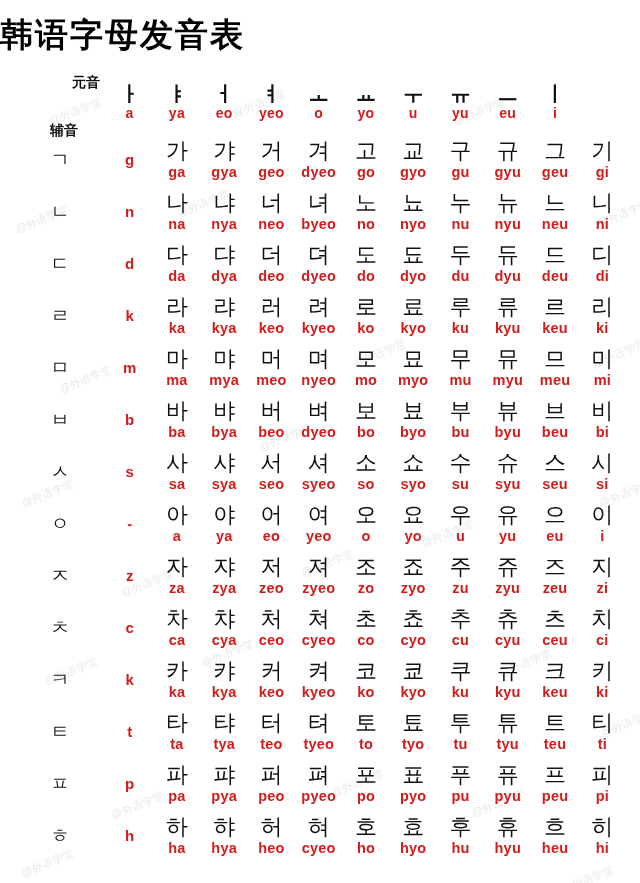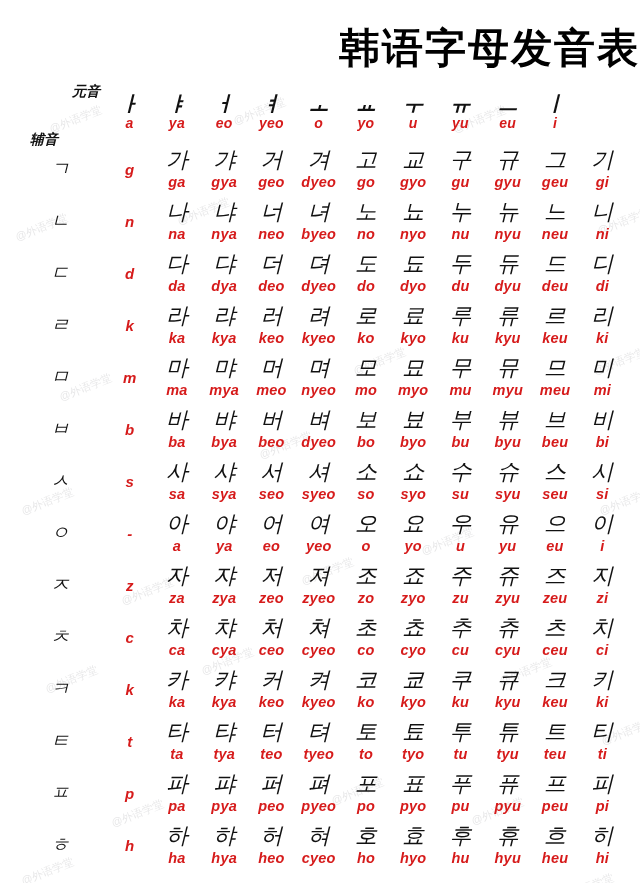--- a/index.html
+++ b/index.html
@@ -15,49 +15,48 @@
     color: #1a1a1a;
     overflow: hidden;
   }
   #page {
     position: relative;
     width: 640px;
     height: 883px;
     background: #ffffff;
   }
   .title {
-    text-align: right;
+    text-align: left;
     font-family: "Liberation Serif", serif;
-    font-size: 41px;
+    font-size: 33px;
     font-weight: bold;
     letter-spacing: 2px;
     color: #000;
-    margin: 24px 0 8px 0;
+    margin: 16px 0 8px 0;
     line-height: 1.2;
   }
   
   .wm {
     position: absolute;
     color: rgba(120,120,130,0.18);
     font-size: 11px;
     font-family: "Liberation Sans", sans-serif;
     white-space: nowrap;
     transform: rotate(-22deg);
     pointer-events: none;
     user-select: none;
     z-index: 5;
   }
   table.chart {
     border-collapse: collapse;
     width: 612px;
-    margin: 8px auto;
+    margin: 16px auto;
     table-layout: fixed;
     position: relative;
     z-index: 2;
-    font-style: italic;
   }
   table.chart td, table.chart th {
     padding: 0;
     text-align: center;
     vertical-align: middle;
   }
   
   .corner {
     width: 92px;
     position: relative;
@@ -66,21 +65,21 @@
   .lbl-vowel {
     position: absolute;
     right: 6px;
     top: 2px;
     font-size: 14px;
     color: #111;
     font-family: "Liberation Serif", serif;
   }
   .lbl-cons {
     position: absolute;
-    left: 16px;
+    left: 36px;
     bottom: -6px;
     font-size: 14px;
     font-weight: bold;
     color: #111;
     font-family: "Liberation Serif", serif;
   }
   .vowel-head {
     height: 44px;
     padding-top: 4px;
   }

